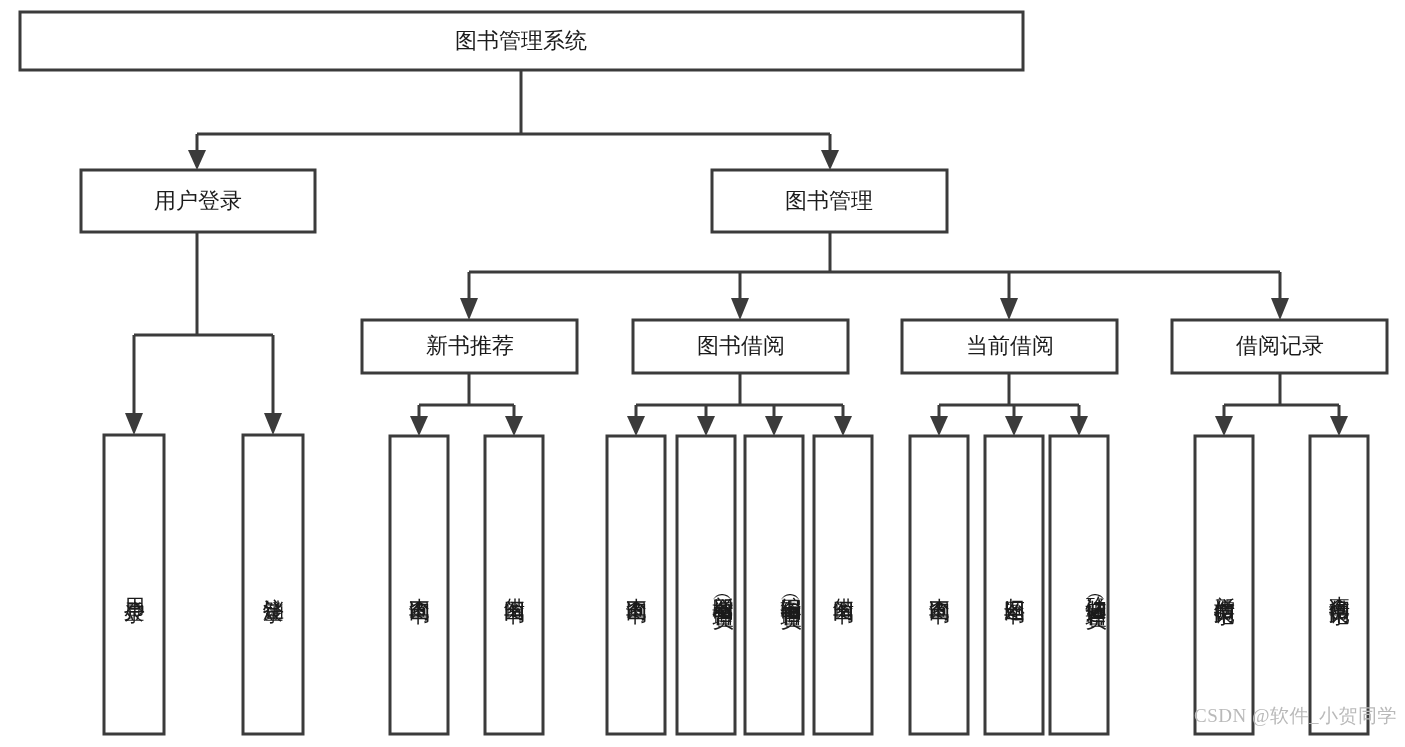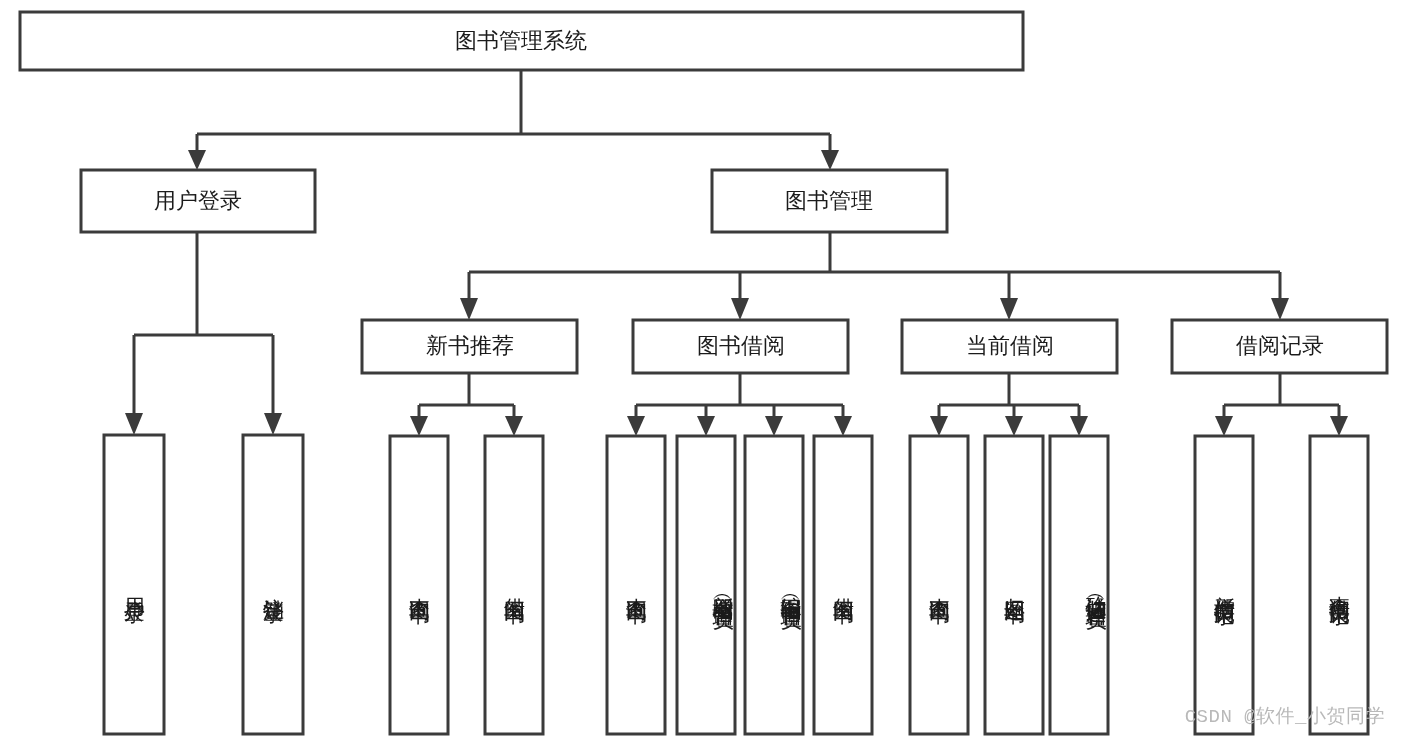--- a/index.html
+++ b/index.html
@@ -59,23 +59,23 @@
     font-family: "Liberation Sans", sans-serif;
     font-size: 21px;
     line-height: 1.18;
     letter-spacing: 2px;
     color: #1b1b1b;
     white-space: nowrap;
     pointer-events: none;
   }
   .watermark {
     position: absolute;
-    right: 20px;
+    right: 8px;
     bottom: 4px;
-    font-family: Liberation Mono, monospace;
+    font-family: Liberation Serif, serif;
     font-size: 19px;
     color: #b9b9b9;
     letter-spacing: 0.5px;
     white-space: nowrap;
   }
 </style>
 </head>
 <body>
 
 <div id="diagram-root">

